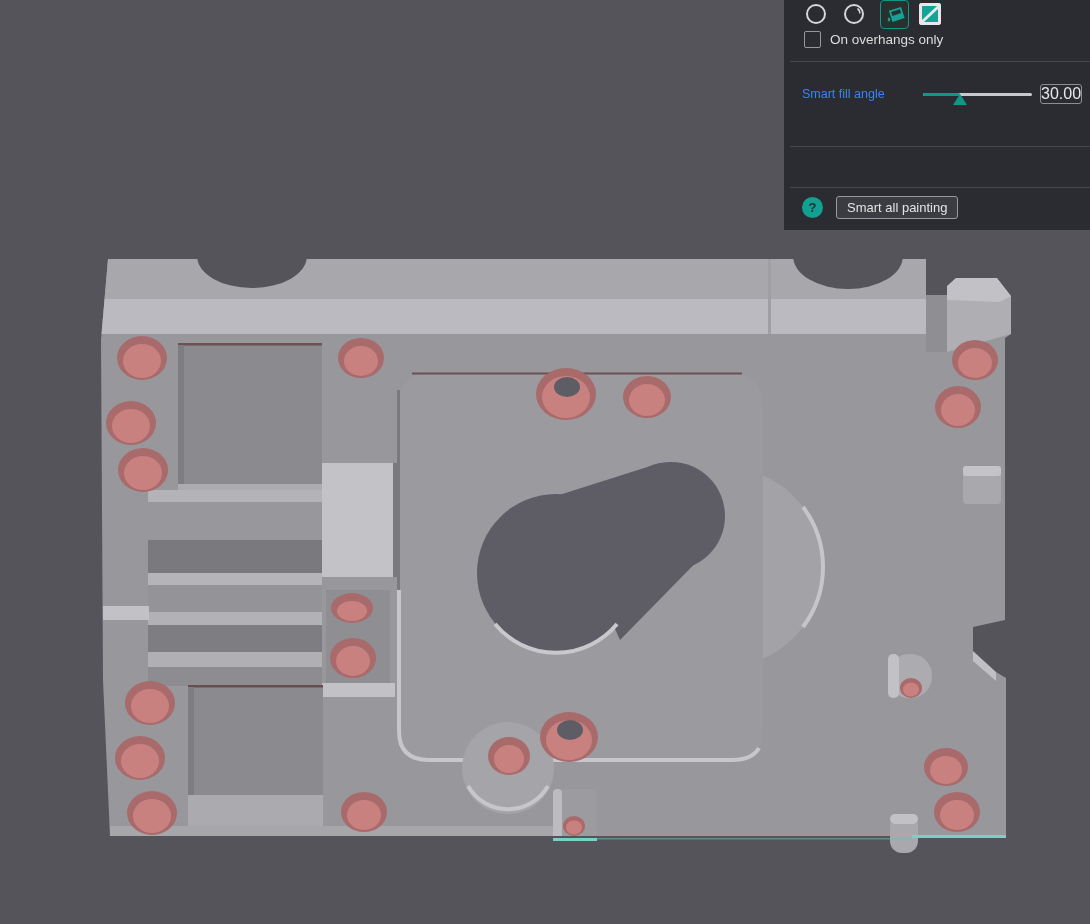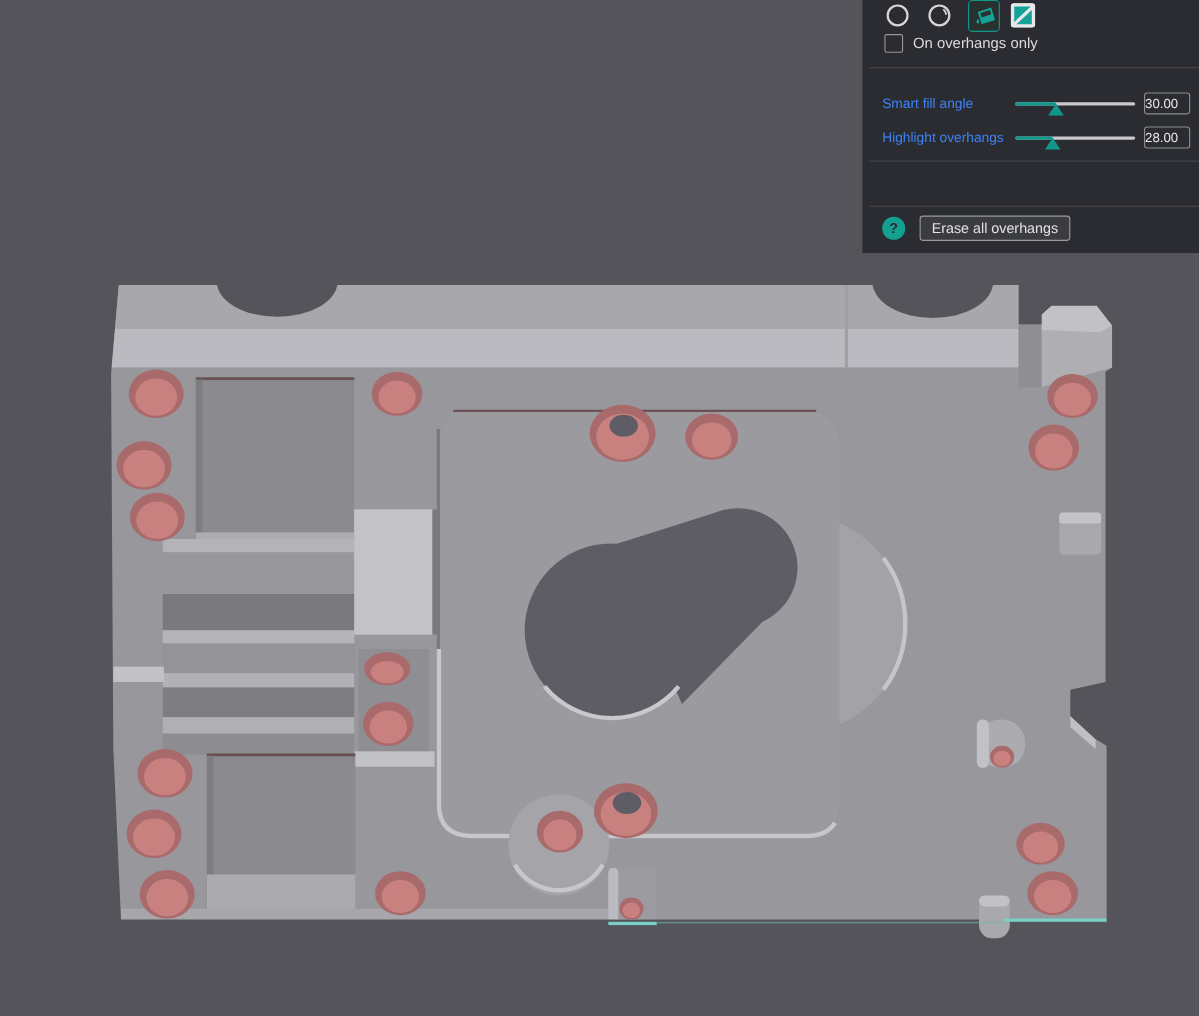--- a/index.html
+++ b/index.html
@@ -20,21 +20,21 @@
   .checkbox-label{margin-left:9px;font-size:13.5px;}
   .divider{position:absolute;left:6px;right:0;height:1px;background:#47474C;}
   .srow{position:absolute;left:0;width:306px;height:20px;}
   .slabel{position:absolute;left:18px;top:0;line-height:20px;white-space:nowrap;font-size:12.5px;color:#3b82f6;}
   .slider{position:absolute;left:139px;top:0;width:109px;height:20px;cursor:pointer;}
   .slider .track{position:absolute;left:0;right:0;top:9px;height:2.5px;background:#C9C9CC;border-radius:2px;}
   .slider .fill{position:absolute;left:0;top:9px;height:2.5px;background:#11968A;border-radius:2px;}
   .slider .thumb{position:absolute;top:10px;width:0;height:0;
     border-left:7px solid transparent;border-right:7px solid transparent;border-bottom:11px solid #11968A;}
   .valuebox{position:absolute;left:256px;top:0;width:40px;height:18px;border:1px solid #8E8E91;
-    border-radius:3px;text-align:left;line-height:18px;font-size:12px;color:#E7E7E9;background:#2B2C31;}
+    border-radius:3px;text-align:left;line-height:18px;font-size:16px;color:#E7E7E9;background:#2B2C31;}
   .bottom-row{position:absolute;left:18px;top:196px;display:flex;align-items:center;}
   .help-circle{width:21px;height:21px;border-radius:50%;background:#12A091;color:#2B2C31;
     font-weight:bold;font-size:13px;display:flex;align-items:center;justify-content:center;cursor:pointer;}
   .erase-btn{margin-left:13px;background:#3A3C41;border:1px solid #9A9A9D;border-radius:3px;
     color:#E3E3E5;font-size:13px;font-family:"Liberation Sans",sans-serif;padding:2px 10px;height:23px;cursor:pointer;}
 </style>
 </head>
 <body>
 
 <div class="stage">
@@ -263,34 +263,25 @@
   <div class="srow" style="top:84px">
     <span class="slabel">Smart fill angle</span>
     <div class="slider">
       <div class="track"></div>
       <div class="fill" style="width: 37.06px;"></div>
       <div class="thumb" style="left: 30.06px;"></div>
     </div>
     <span class="valuebox">30.00</span>
   </div>
 
-  <div class="srow" style="top:115px">
-    <span class="slabel">Highlight overhangs</span>
-    <div class="slider">
-      <div class="track"></div>
-      <div class="fill" style="width: 33.79px;"></div>
-      <div class="thumb" style="left: 26.79px;"></div>
-    </div>
-    <span class="valuebox">28.00</span>
-  </div>
 
   <div class="divider" style="top:146px"></div>
 
 
   <div class="divider" style="top:187px"></div>
 
   <div class="bottom-row">
     <div class="help-circle">?</div>
-    <button class="erase-btn">Erase all overhangs</button>
+    <button class="erase-btn">Smart all painting</button>
   </div>
 </div>
 
 </div>
 
 </body></html>

